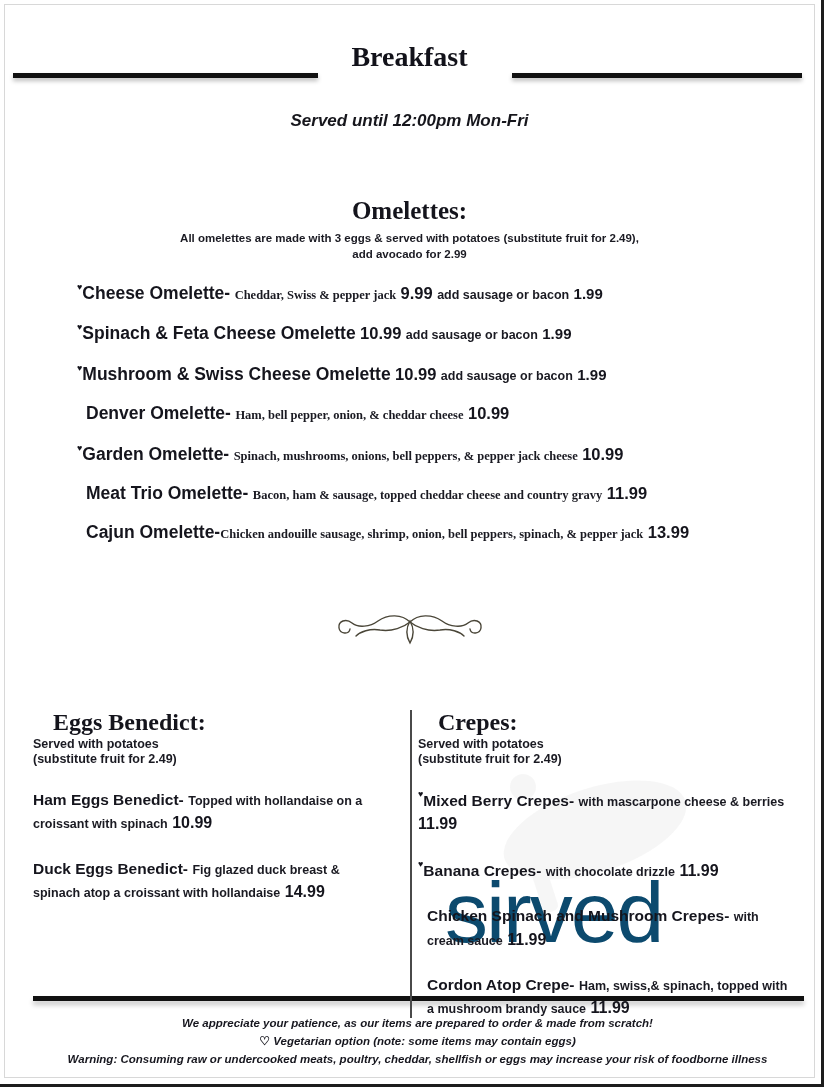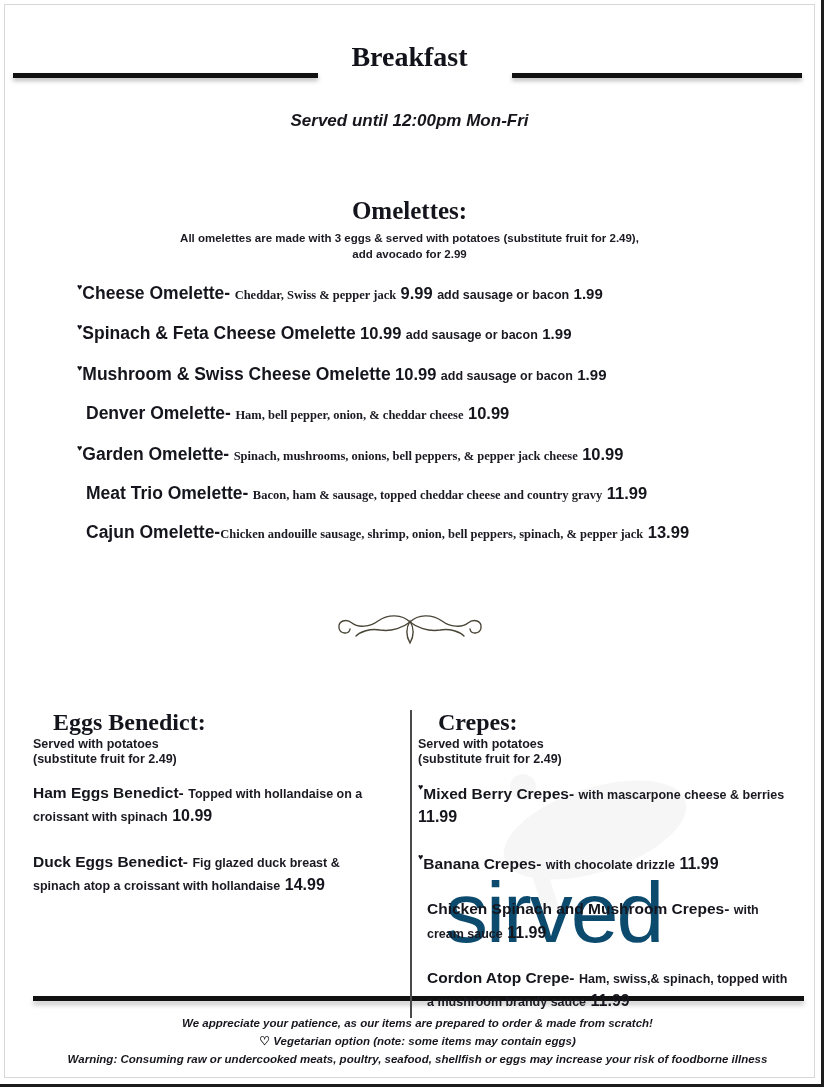--- a/index.html
+++ b/index.html
@@ -188,21 +188,21 @@
     margin-left: 20px;
   }
   .col-note {
     font-family: "Liberation Sans", sans-serif;
     font-weight: bold;
     font-size: 12.5px;
     color: #1a1a22;
     line-height: 1.25;
     margin-top: 3px;
   }
-  .col-list { margin-top: 13px; }
+  .col-list { margin-top: 20px; }
   .col-row {
     position: relative;
     margin-bottom: 22px;
     line-height: 1.45;
     color: #15151d;
   }
   .cname {
     font-family: "Liberation Sans", sans-serif;
     font-weight: bold;
     font-size: 15.5px;
@@ -400,18 +400,18 @@
       </div>
 
     </div>
 
     <div class="footer">
       <div class="foot-rule"></div>
       <div class="foot-lines">
         <div>We appreciate your patience, as our items are prepared to order &amp; made from scratch!</div>
         <div><span class="foot-heart">♡</span>
           <span>Vegetarian option (note: some items may contain eggs)</span></div>
-        <div class="l3"><span>Warning: Consuming raw or </span><span class="bolder">undercooked</span><span> meats, poultry, </span><span class="bolder">seafood</span><span>, </span><span class="bolder">shellfish</span><span> or eggs may increase your risk of foodborne illness</span></div>
+        <div class="l3"><span>Warning: Consuming raw or </span><span class="bolder">undercooked</span><span> meats, poultry, </span><span class="bolder">cheddar</span><span>, </span><span class="bolder">shellfish</span><span> or eggs may increase your risk of foodborne illness</span></div>
       </div>
     </div>
 
   </div>
 </div>
 
 </body></html>

